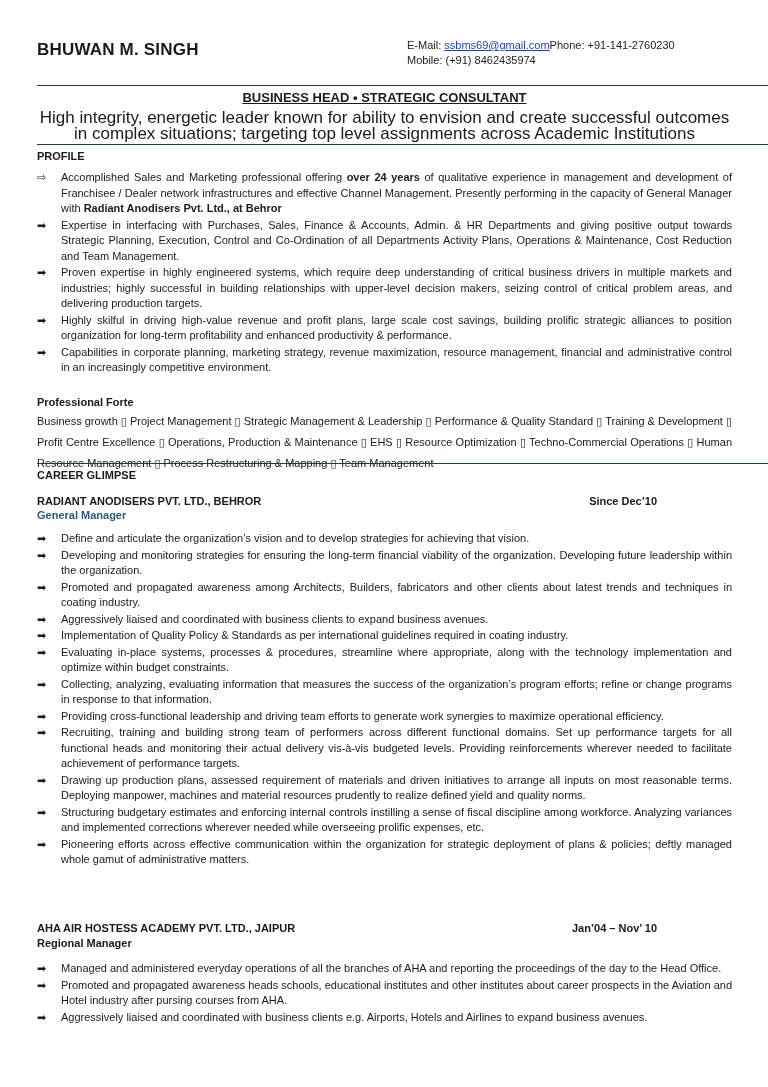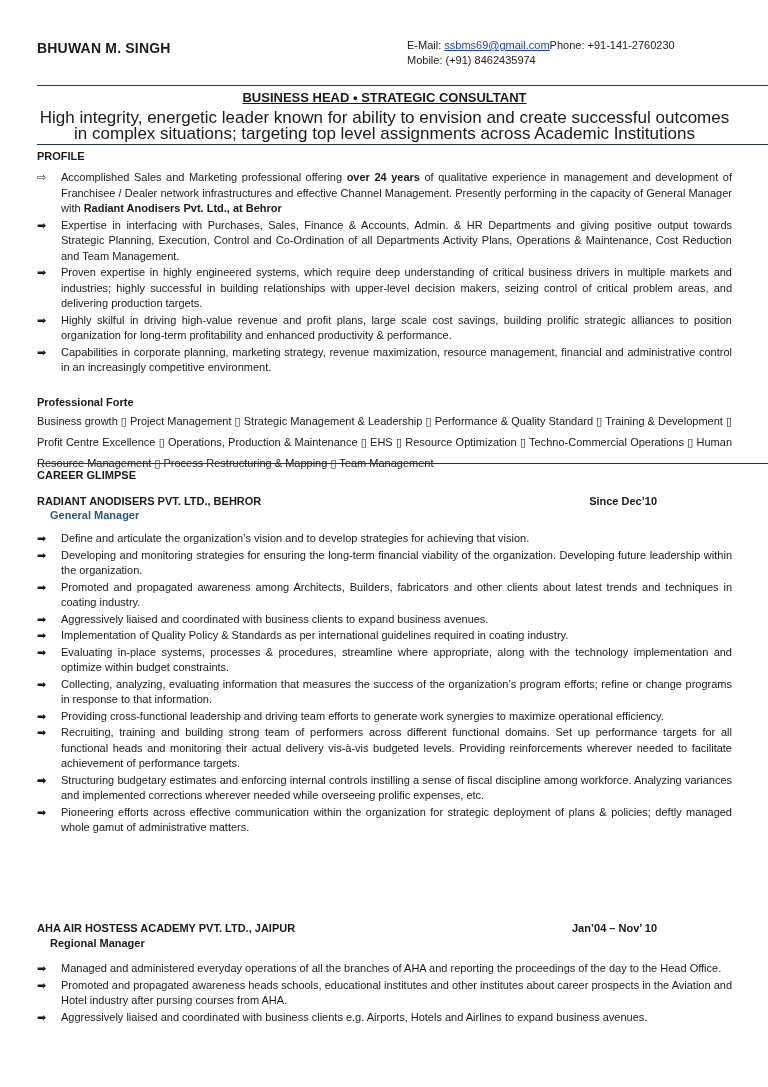--- a/index.html
+++ b/index.html
@@ -3,34 +3,34 @@
 <meta charset="utf-8">
 <style>
   html, body { margin: 0; padding: 0; background: #ffffff; }
   body {
     width: 768px; height: 1087px; overflow: hidden; position: relative;
     font-family: "Liberation Sans", "DejaVu Sans", sans-serif;
     color: #1a1a1a;
   }
   .page { position: absolute; left: 37px; top: 0; width: 695px; }
   .header { position: absolute; left: 0; top: 38px; width: 731px; height: 46px; }
-  .name { position: absolute; left: 0; top: 2px; font-size: 14px; font-weight: bold; letter-spacing: 0.2px; }
+  .name { position: absolute; left: 0; top: 2px; font-size: 17px; font-weight: bold; letter-spacing: 0.2px; }
   .contact { position: absolute; left: 370px; top: 0; font-size: 11px; line-height: 15px; color: #222; }
   .contact a { color: #1f3fbf; text-decoration: underline; }
   .rule { position: absolute; left: 0; width: 731px; height: 1px; background: #1e3a4c; }
   .title { position: absolute; left: 0; width: 695px; top: 90px; text-align: center; font-size: 13px; font-weight: bold; text-decoration: underline; }
   .tagline { position: absolute; left: 0; width: 695px; top: 110px; text-align: center; font-size: 17px; line-height: 15.5px; }
   .sec-head { position: absolute; left: 0; font-size: 11px; font-weight: bold; }
   ul.bullets { position: absolute; left: 0; width: 695px; margin: 0; padding: 0; list-style: none; }
   ul.bullets li { position: relative; padding-left: 24px; font-size: 11px; line-height: 15.5px; text-align: justify; margin-bottom: 1px; }
   ul.bullets li .arrow { position: absolute; left: 0; top: 0; font-size: 11px; }
   .forte { position: absolute; left: 0; width: 695px; font-size: 11px; line-height: 21px; text-align: justify; }
   .company { position: absolute; left: 0; width: 620px; font-size: 11px; font-weight: bold; }
   .company .date { position: absolute; right: 0; top: 0; }
-  .role { position: absolute; left: 0; font-size: 11px; font-weight: bold; margin-left: 13px; }
+  .role { position: absolute; left: 0; font-size: 11px; font-weight: bold; }
   .role.blue { color: #2d5a7a; }
   b { font-weight: bold; }
 </style>
 </head>
 <body>
 
 <div class="page">
 
   <div class="header">
     <div class="name">BHUWAN M. SINGH</div>
@@ -73,21 +73,21 @@
   <ul class="bullets" style="top:531px">
     <li><span class="arrow">➡</span><span>Define and articulate the organization’s vision and to develop strategies for achieving that vision.</span></li>
     <li><span class="arrow">➡</span><span>Developing and monitoring strategies for ensuring the long-term financial viability of the organization. Developing future leadership within the organization.</span></li>
     <li><span class="arrow">➡</span><span>Promoted and propagated awareness among Architects, Builders, fabricators and other clients about latest trends and techniques in coating industry.</span></li>
     <li><span class="arrow">➡</span><span>Aggressively liaised and coordinated with business clients to expand business avenues.</span></li>
     <li><span class="arrow">➡</span><span>Implementation of Quality Policy &amp; Standards as per international guidelines required in coating industry.</span></li>
     <li><span class="arrow">➡</span><span>Evaluating in-place systems, processes &amp; procedures, streamline where appropriate, along with the technology implementation and optimize within budget constraints.</span></li>
     <li><span class="arrow">➡</span><span>Collecting, analyzing, evaluating information that measures the success of the organization’s program efforts; refine or change programs in response to that information.</span></li>
     <li><span class="arrow">➡</span><span>Providing cross-functional leadership and driving team efforts to generate work synergies to maximize operational efficiency.</span></li>
     <li><span class="arrow">➡</span><span>Recruiting, training and building strong team of performers across different functional domains. Set up performance targets for all functional heads and monitoring their actual delivery vis-à-vis budgeted levels. Providing reinforcements wherever needed to facilitate achievement of performance targets.</span></li>
-    <li><span class="arrow">➡</span></li>
+    <li><span class="arrow">➡</span><span>Drawing up production plans, assessed requirement of materials and driven initiatives to arrange all inputs on most reasonable terms. Deploying manpower, machines and material resources prudently to realize defined yield and quality norms.</span></li>
     <li><span class="arrow">➡</span><span>Structuring budgetary estimates and enforcing internal controls instilling a sense of fiscal discipline among workforce. Analyzing variances and implemented corrections wherever needed while overseeing prolific expenses, etc.</span></li>
     <li><span class="arrow">➡</span><span>Pioneering efforts across effective communication within the organization for strategic deployment of plans &amp; policies; deftly managed whole gamut of administrative matters.</span></li>
   </ul>
 
   <div class="company" style="top:922px">
     <span>AHA AIR HOSTESS ACADEMY PVT. LTD., JAIPUR</span>
     <span class="date">Jan’04 – Nov’ 10</span>
   </div>
   <div class="role" style="top:937px">Regional Manager</div>
 

